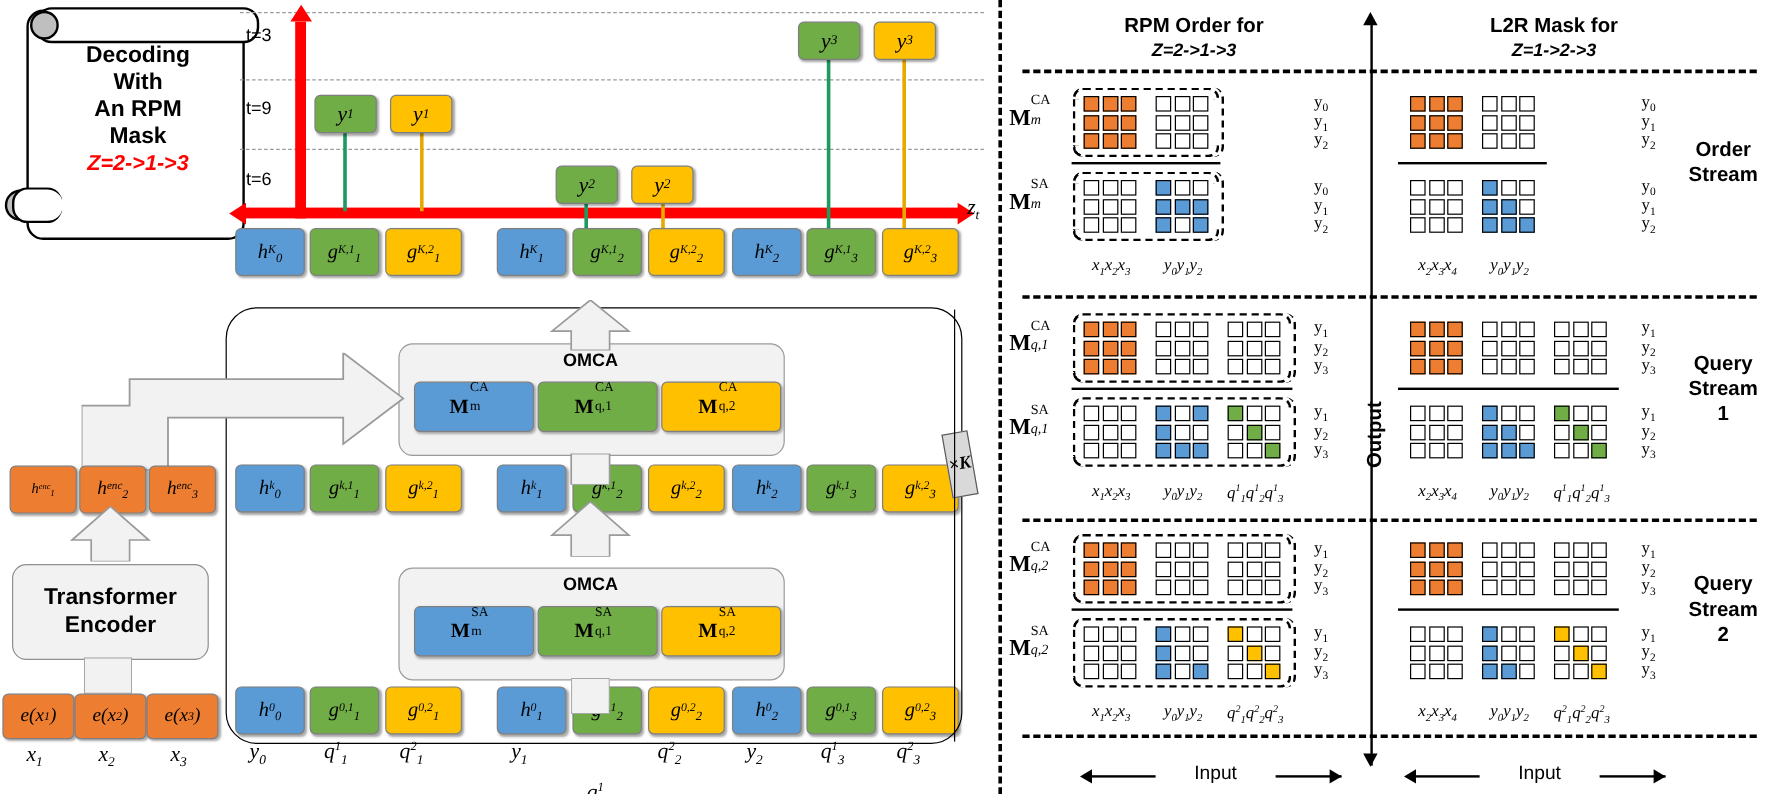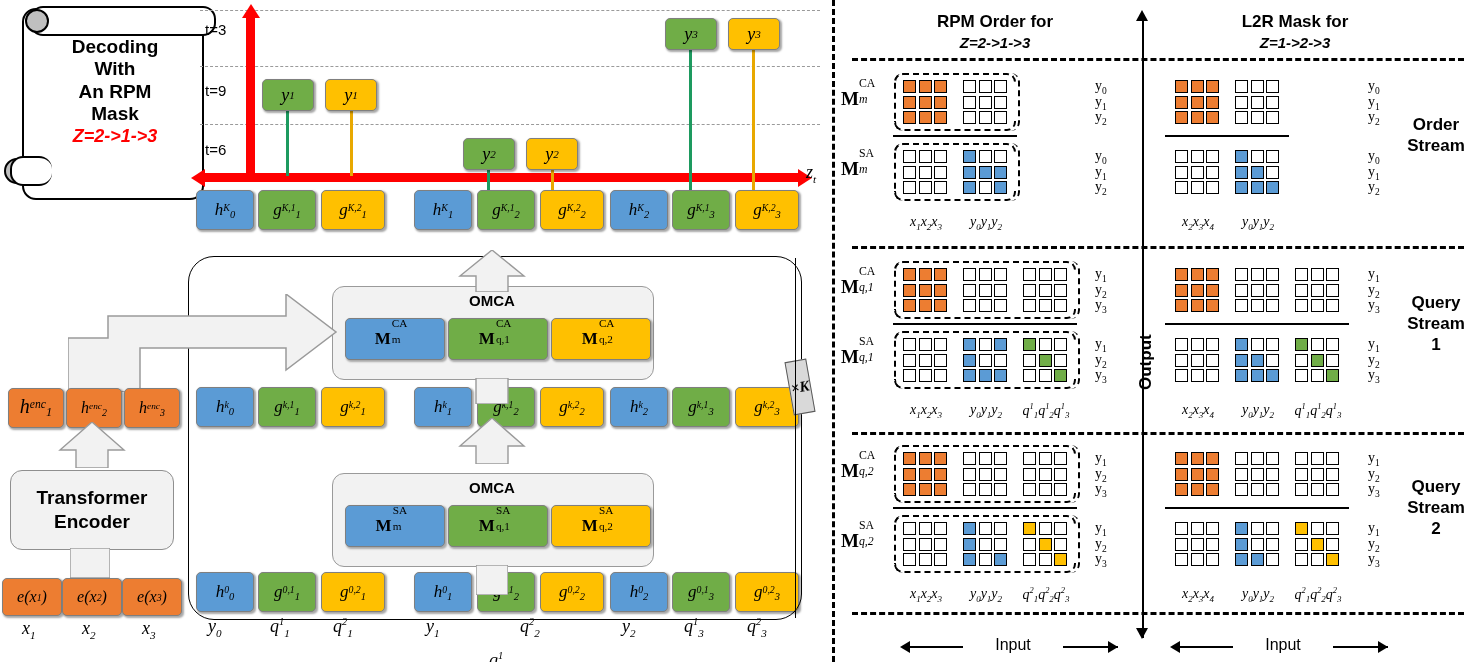--- a/index.html
+++ b/index.html
@@ -263,21 +263,21 @@
     <div class="tok gold" style="left: 735px; top: 572px; width: 62px; height: 38px; font-size: 17px;">
       <span style="position:relative;"><span>g</span><sup>0,2</sup><sub>3</sub></span>
     </div>
   </div>
 <div id="bottom-labels">
     <div class="btmlab" style="left: 208px; top: 616px;"><span>y</span><sub>0</sub></div>
     <div class="btmlab" style="left: 270px; top: 616px;"><span>q</span><sup>1</sup><sub>1</sub></div>
     <div class="btmlab" style="left: 333px; top: 616px;"><span>q</span><sup>2</sup><sub>1</sub></div>
     <div class="btmlab" style="left: 426px; top: 616px;"><span>y</span><sub>1</sub></div>
     <div class="btmlab" style="left: 489px; top: 650px;"><span>q</span><sup>1</sup><sub>2</sub></div>
-    <div class="btmlab" style="left: 520px; top: 616px;"><span>q</span><sup>2</sup><sub>2</sub></div>
+    <div class="btmlab" style="left: 548px; top: 616px;"><span>q</span><sup>2</sup><sub>2</sub></div>
     <div class="btmlab" style="left: 622px; top: 616px;"><span>y</span><sub>2</sub></div>
     <div class="btmlab" style="left: 684px; top: 616px;"><span>q</span><sup>1</sup><sub>3</sub></div>
     <div class="btmlab" style="left: 747px; top: 616px;"><span>q</span><sup>2</sup><sub>3</sub></div>
   </div>
 
 <div class="outerbox" style="left:188px;top:256px;width:612px;height:362px;"></div>
 <div class="xk" style="left:789px;top:360px;width:20px;height:52px;font-size:15px;">×K</div>
 <div class="abs" style="left:795px;top:258px;width:1px;height:360px;border-left:1.5px solid #000;"></div>
 
 <div class="modbox" style="left:332px;top:286px;width:320px;height:92px;"></div>
@@ -336,21 +336,21 @@
     </svg>
   </div>
 
 <div class="fatarrow" style="left:68px;top:294px;">
   <svg width="270" height="98" viewBox="0 0 270 98">
     <polygon points="0,98 0,44 40,44 40,22 218,22 218,0 268,38 218,76 218,54 72,54 72,98" fill="#F2F2F2" stroke="#9a9a9a" stroke-width="1.5"></polygon>
   </svg>
   </div>
 
 <div id="enc-hidden">
-    <div class="tok orange" style="left: 8px; top: 388px; width: 54px; height: 38px; font-size: 20px;">
+    <div class="tok orange" style="left: 8px; top: 388px; width: 54px; height: 38px; font-size: 12px;">
       <span style="position:relative;"><span>h</span><sup>enc</sup><sub>1</sub></span>
     </div>
     <div class="tok orange" style="left: 66px; top: 388px; width: 54px; height: 38px; font-size: 16px;">
       <span style="position:relative;"><span>h</span><sup>enc</sup><sub>2</sub></span>
     </div>
     <div class="tok orange" style="left: 124px; top: 388px; width: 54px; height: 38px; font-size: 16px;">
       <span style="position:relative;"><span>h</span><sup>enc</sup><sub>3</sub></span>
     </div>
   </div>
 <div class="encbox" style="left:10px;top:470px;width:162px;height:78px;">Transformer Encoder</div>

